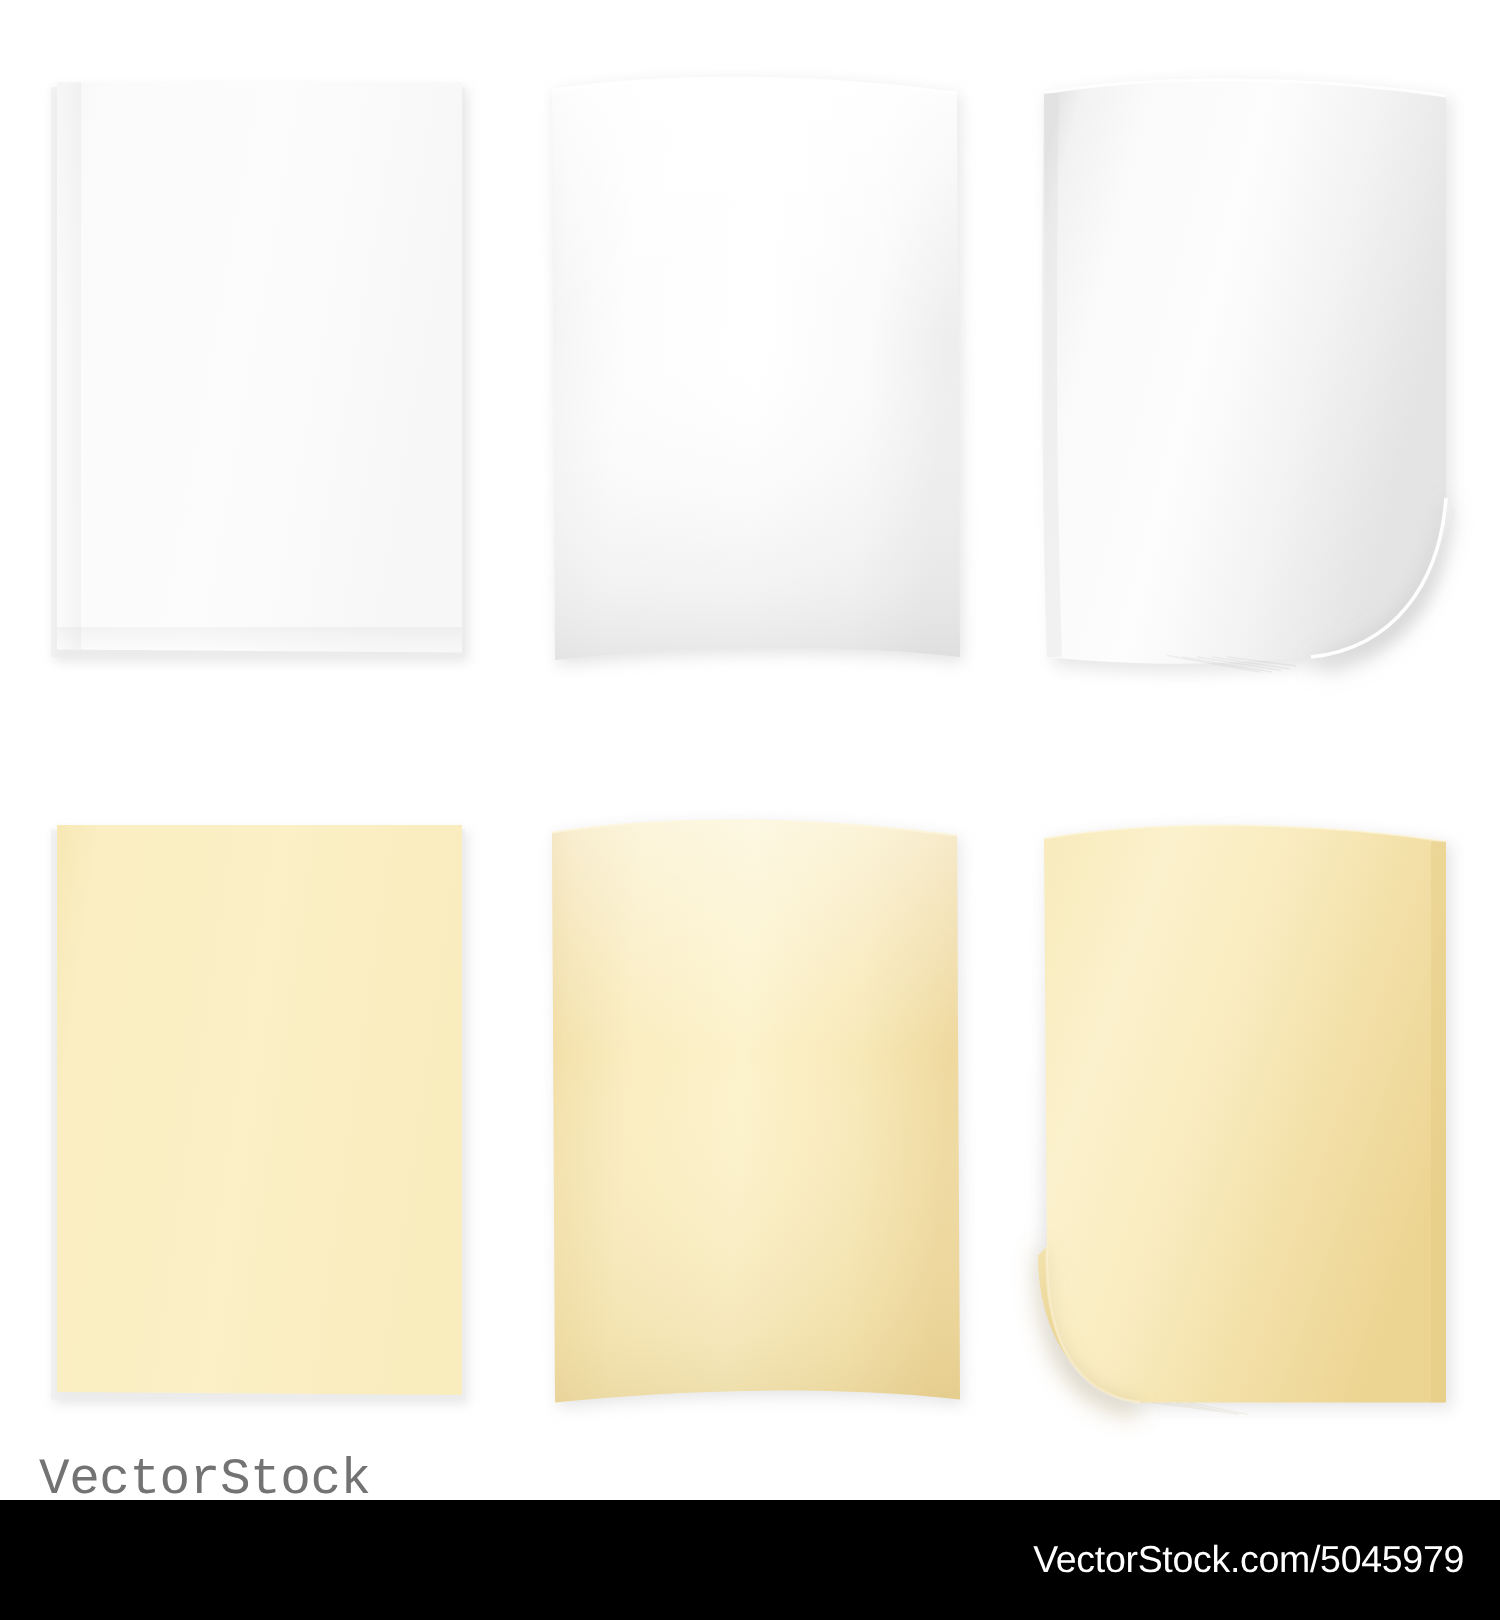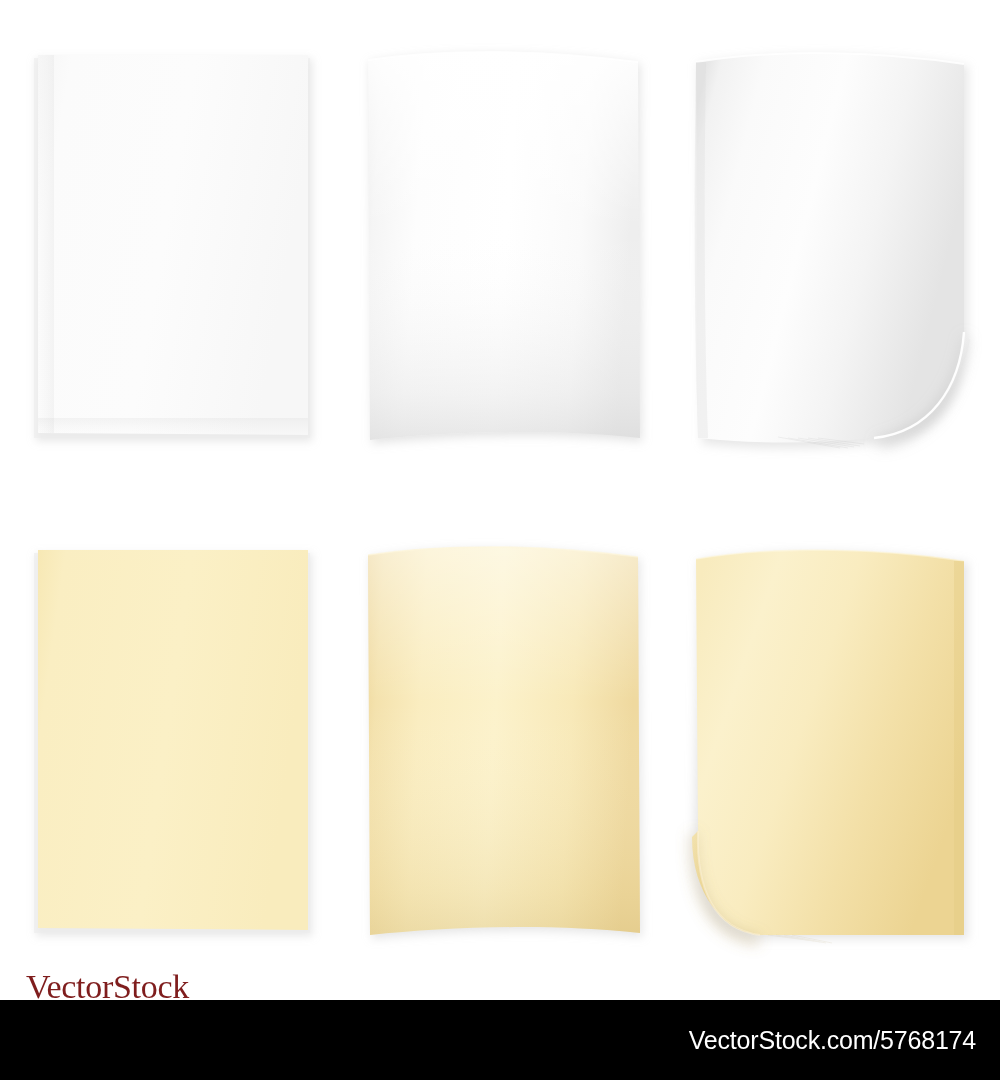--- a/index.html
+++ b/index.html
@@ -35,22 +35,22 @@
     left: 0;
     top: 1000px;
     width: 1000px;
     height: 80px;
     background: #000000;
   }
   #brand-text {
     position: absolute;
     left: 26px;
     top: 965px;
-    color: #7f1d1d;
-    font-family: Liberation Serif, serif;
+    color: #737373;
+    font-family: Liberation Mono, monospace;
     font-size: 34px;
     font-weight: 400;
     letter-spacing: -0.3px;
     line-height: 44px;
     white-space: nowrap;
   }
   #source-url-text {
     position: absolute;
     right: 24px;
     top: 1024px;
@@ -307,13 +307,13 @@
 
     <path d="M 28 24 C 110 10 218 14 296 26" fill="none" stroke="#fdf6dd" stroke-width="1.6" opacity="0.6"></path>
 
     <path d="M 286 26 L 296 26 L 296 400 L 286 400 Z" fill="#e2c87f" opacity="0.35"></path>
   </svg>
 
 </div>
 
 <div id="watermark-bar"></div>
 <div id="brand-text">VectorStock</div>
-<div id="source-url-text">VectorStock.com/5768174</div>
+<div id="source-url-text">VectorStock.com/5045979</div>
 
 </body></html>

